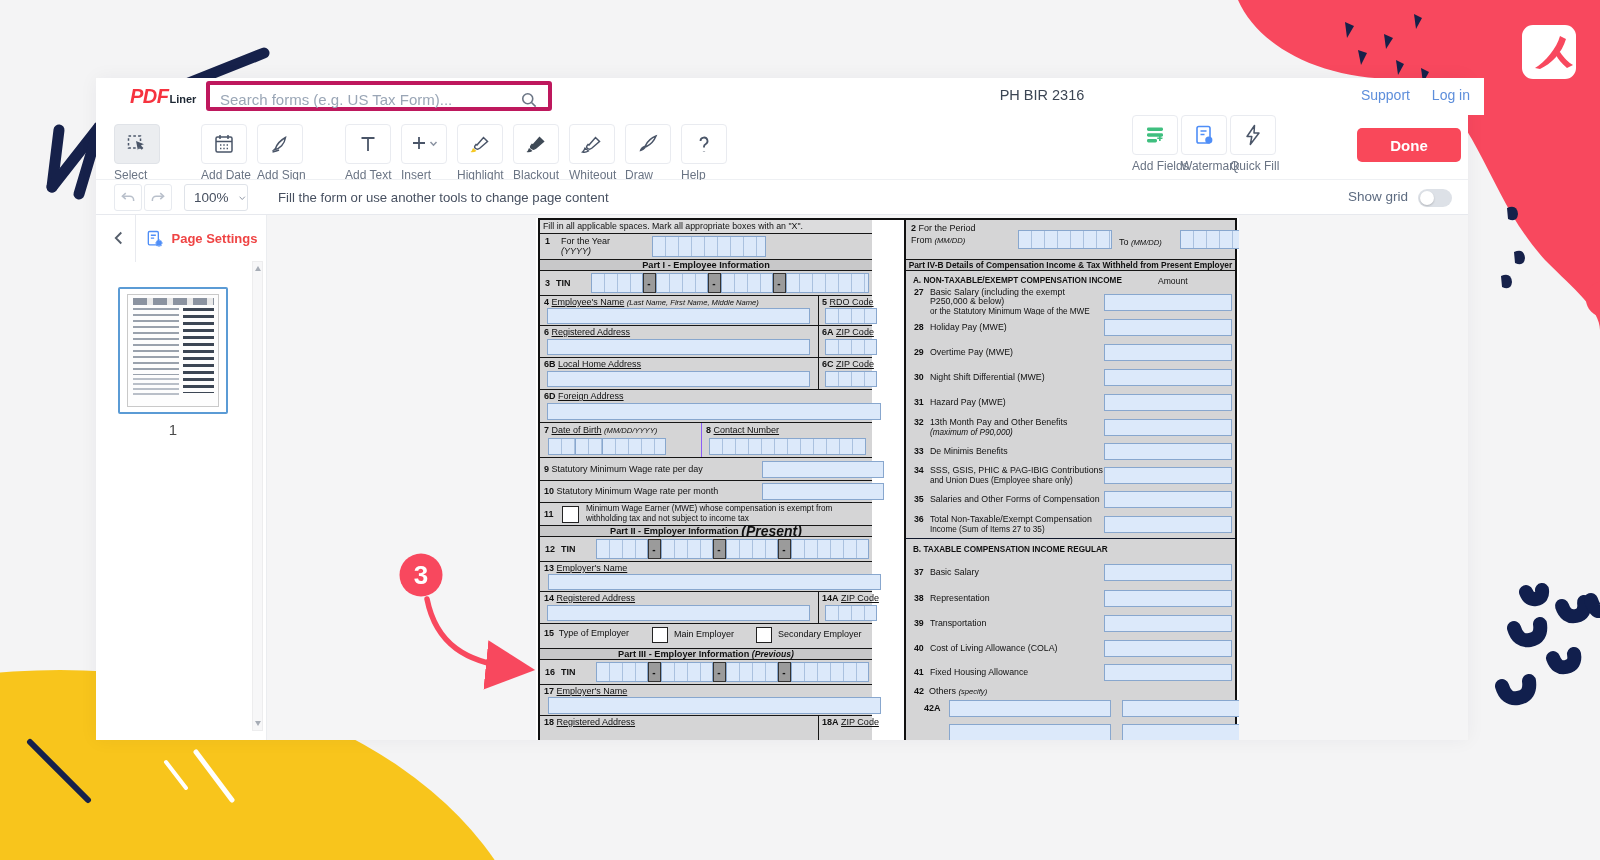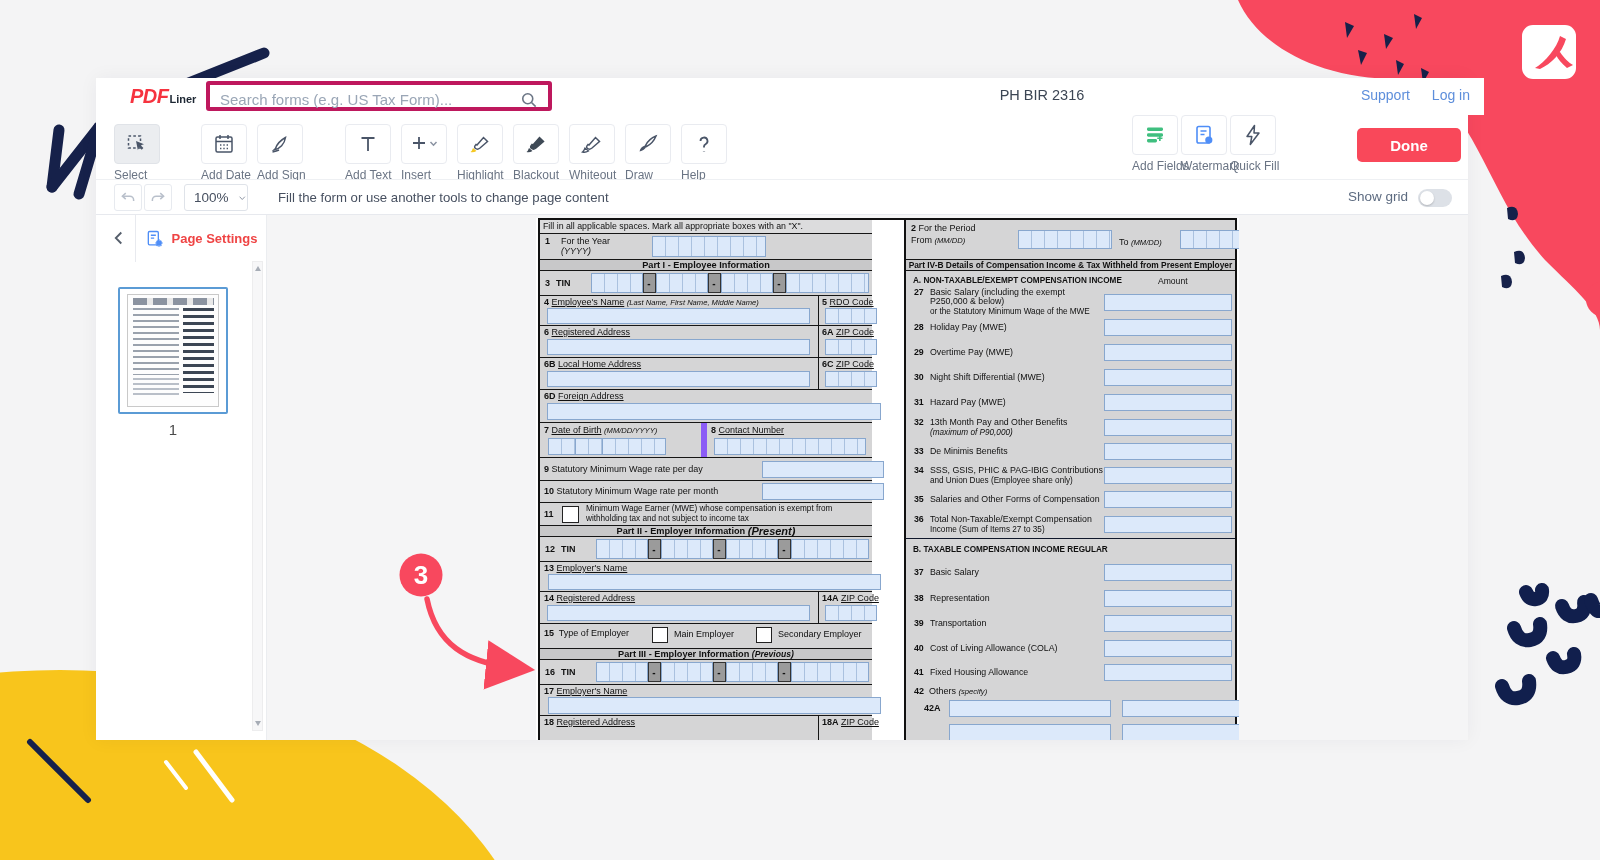--- a/index.html
+++ b/index.html
@@ -427,21 +427,21 @@
             </div>
             <div class="frow" style="height:33px">
               <span class="abs lbl" style="left:4px;top:1px"><span class="num">6D</span> <span class="u">Foreign Address</span></span>
               <div class="f abs" style="left:7px;top:13px;width:334px;height:17px"></div>
             </div>
             <div class="frow" style="height:35px">
               <span class="abs lbl" style="left:4px;top:2px"><span class="num">7</span> <span class="u">Date of Birth</span> <span class="it sm">(MM/DD/YYYY)</span></span>
               <div class="f comb abs" style="left:8px;top:15px;width:28px;height:17px"></div>
               <div class="f comb abs" style="left:35px;top:15px;width:28px;height:17px"></div>
               <div class="f comb abs" style="left:62px;top:15px;width:64px;height:17px"></div>
-              <div class="abs" style="left:161px;top:0;bottom:0;right:0;border-left:6px solid #8b5cf6">
+              <div class="abs" style="left:161px;top:0;bottom:0;right:0;border-left:1px solid #8b5cf6">
                 <span class="abs lbl" style="left:4px;top:2px"><span class="num">8</span> <span class="u">Contact Number</span></span>
                 <div class="f comb abs" style="left:7px;top:15px;right:6px;height:17px"></div>
               </div>
             </div>
             <div class="frow" style="height:23px">
               <span class="abs lbl" style="left:4px;top:6px"><span class="num">9</span> <span>Statutory Minimum Wage rate per day</span></span>
               <div class="f abs" style="left:222px;top:3px;width:122px;height:17px"></div>
             </div>
             <div class="frow" style="height:22px">
               <span class="abs lbl" style="left:4px;top:5px"><span class="num">10</span> <span>Statutory Minimum Wage rate per month</span></span>
@@ -449,21 +449,21 @@
             </div>
             <div class="frow" style="height:23px">
               <span class="num abs" style="left:4px;top:6px">11</span>
               <div class="cb abs" style="left:22px;top:3px;width:17px;height:17px"></div>
               <div class="abs" style="left:46px;top:1px;font-size:8.2px;line-height:1.25">
                 <div>Minimum Wage Earner (MWE) whose compensation is exempt from</div>
                 <div>withholding tax and not subject to income tax</div>
               </div>
             </div>
             <div class="frow banner" style="height:11px">
-              <span>Part II - Employer Information</span>&nbsp;<span class="it" style="font-size:11px">(Present)</span>
+              <span>Part II - Employer Information</span>&nbsp;<span class="it" style="font-size:14px">(Present)</span>
             </div>
             <div class="frow tinrow" style="height:25px">
               <span class="num">12</span>
                 <span class="tlb">TIN</span>
               <div class="f comb seg"></div>
                 <div class="dash">-</div>
               <div class="f comb seg"></div>
                 <div class="dash">-</div>
               <div class="f comb seg"></div>
                 <div class="dash">-</div>

